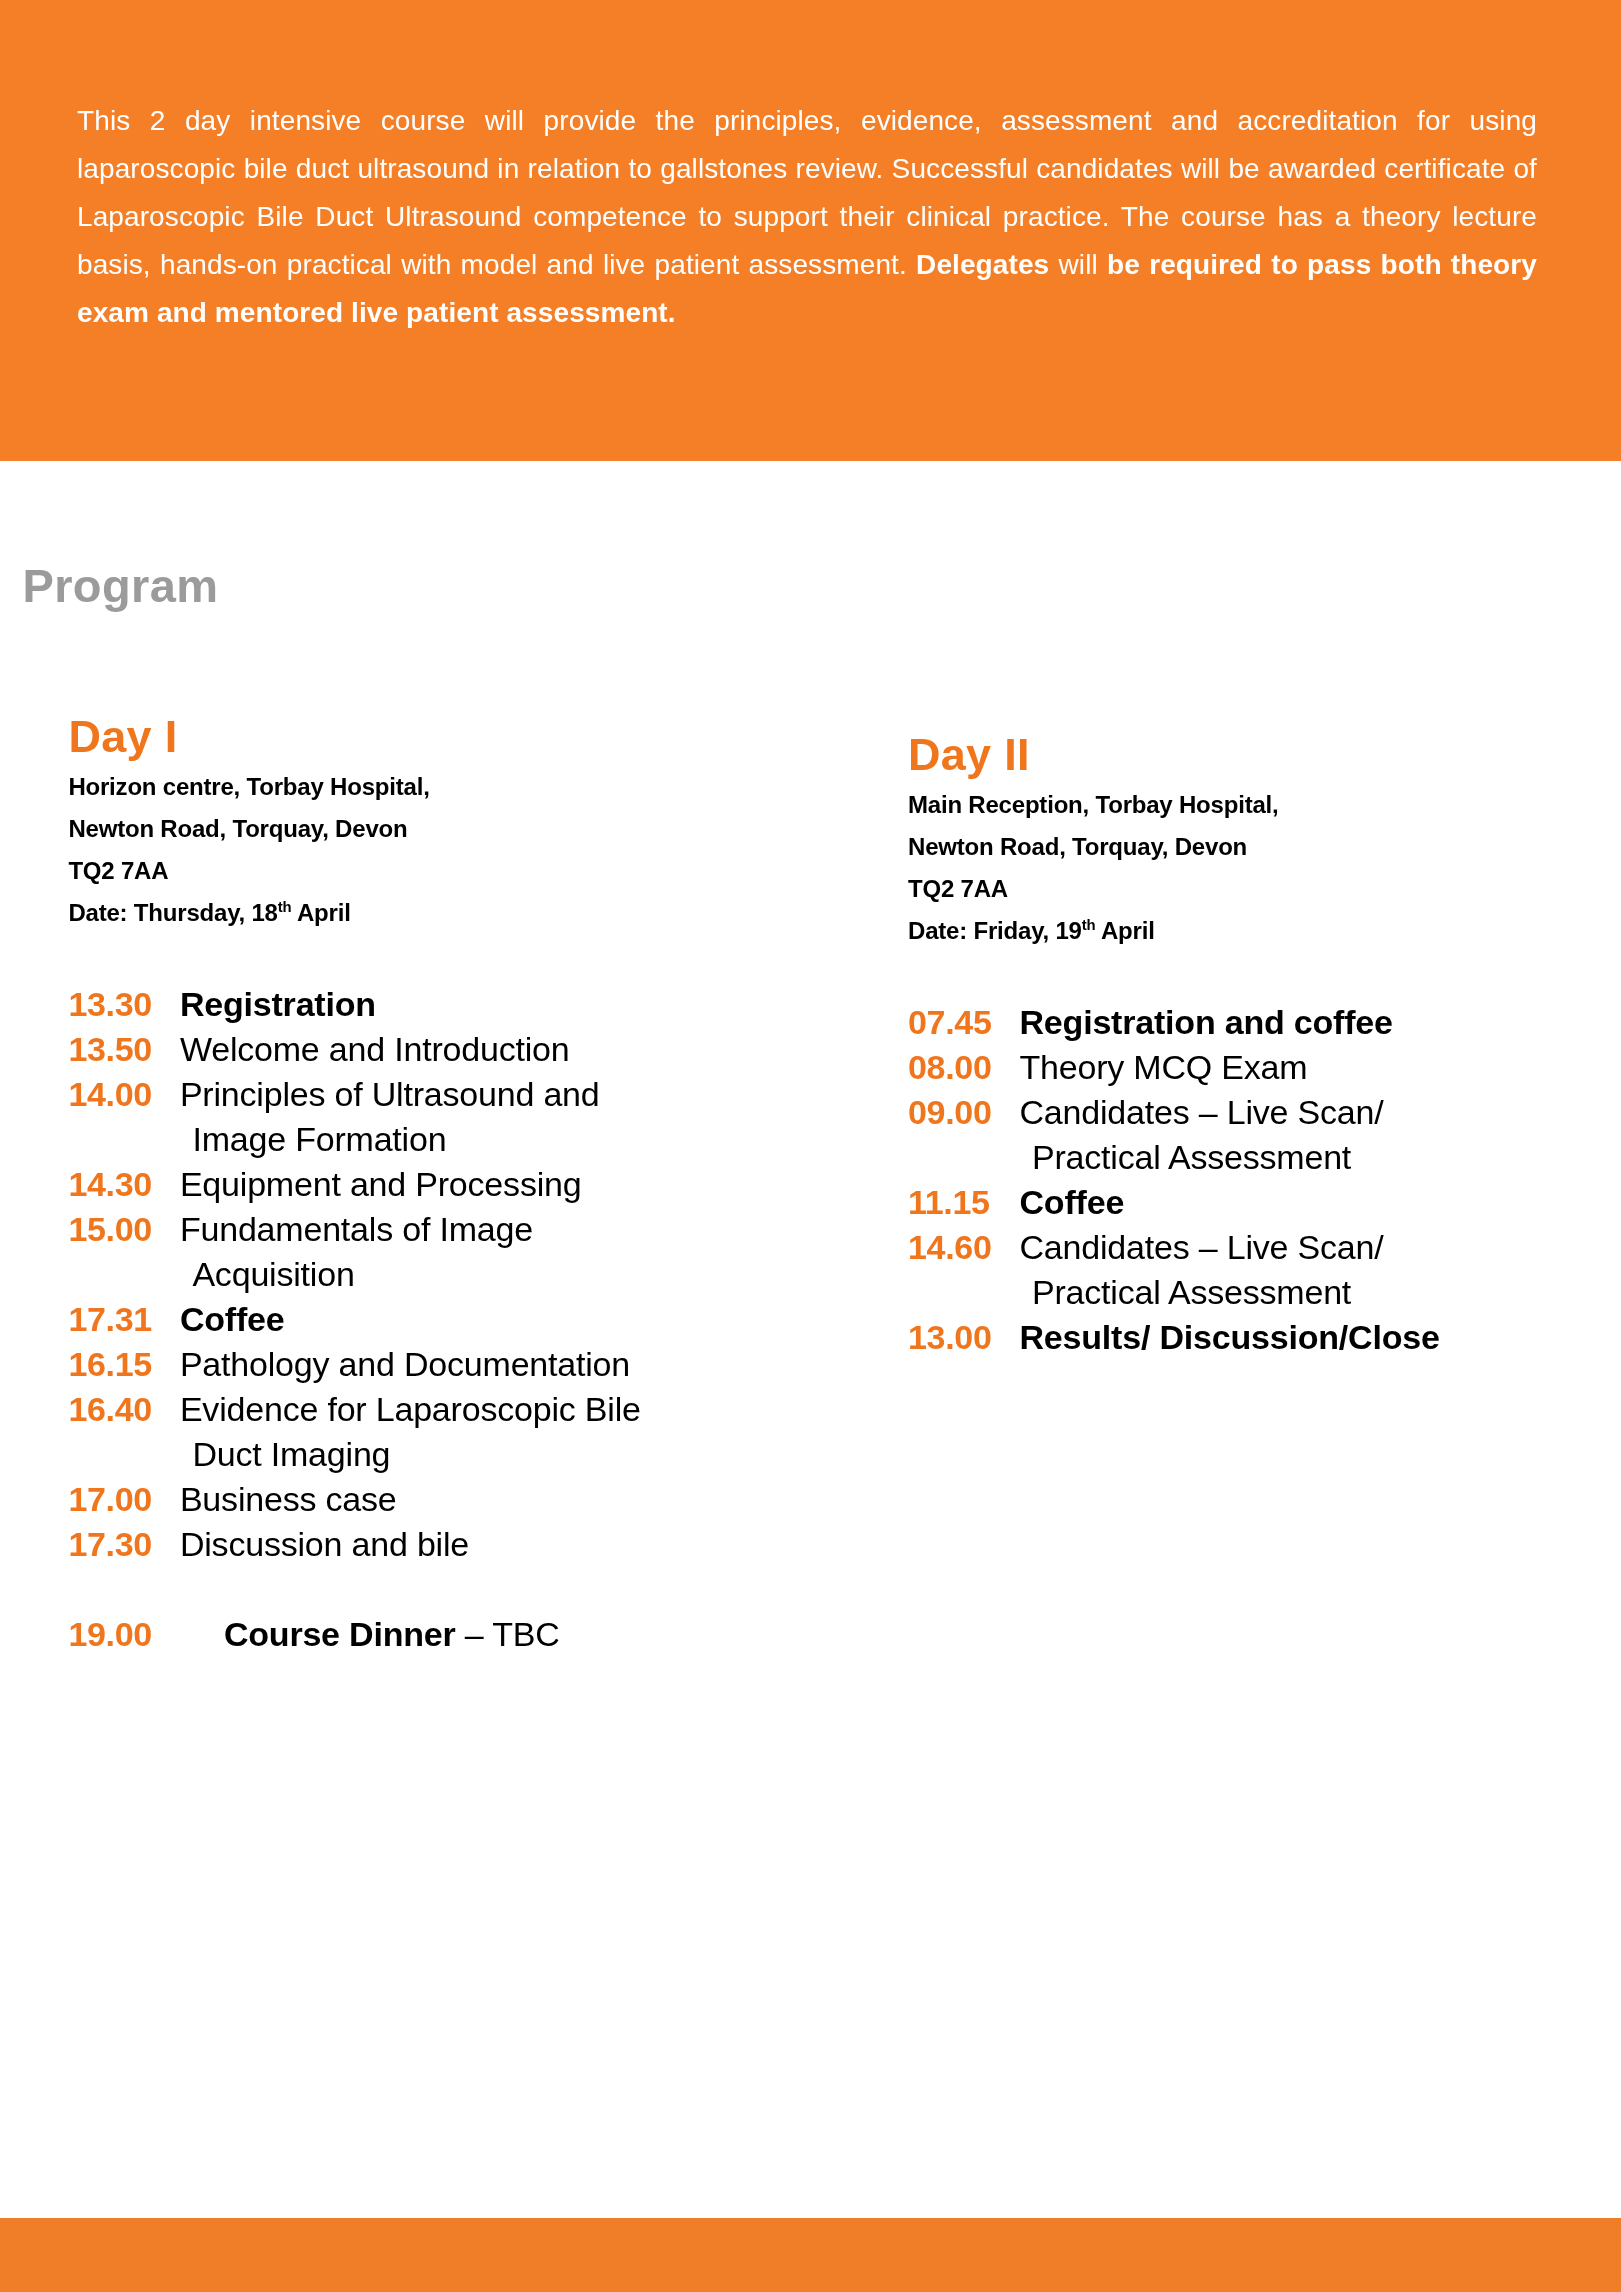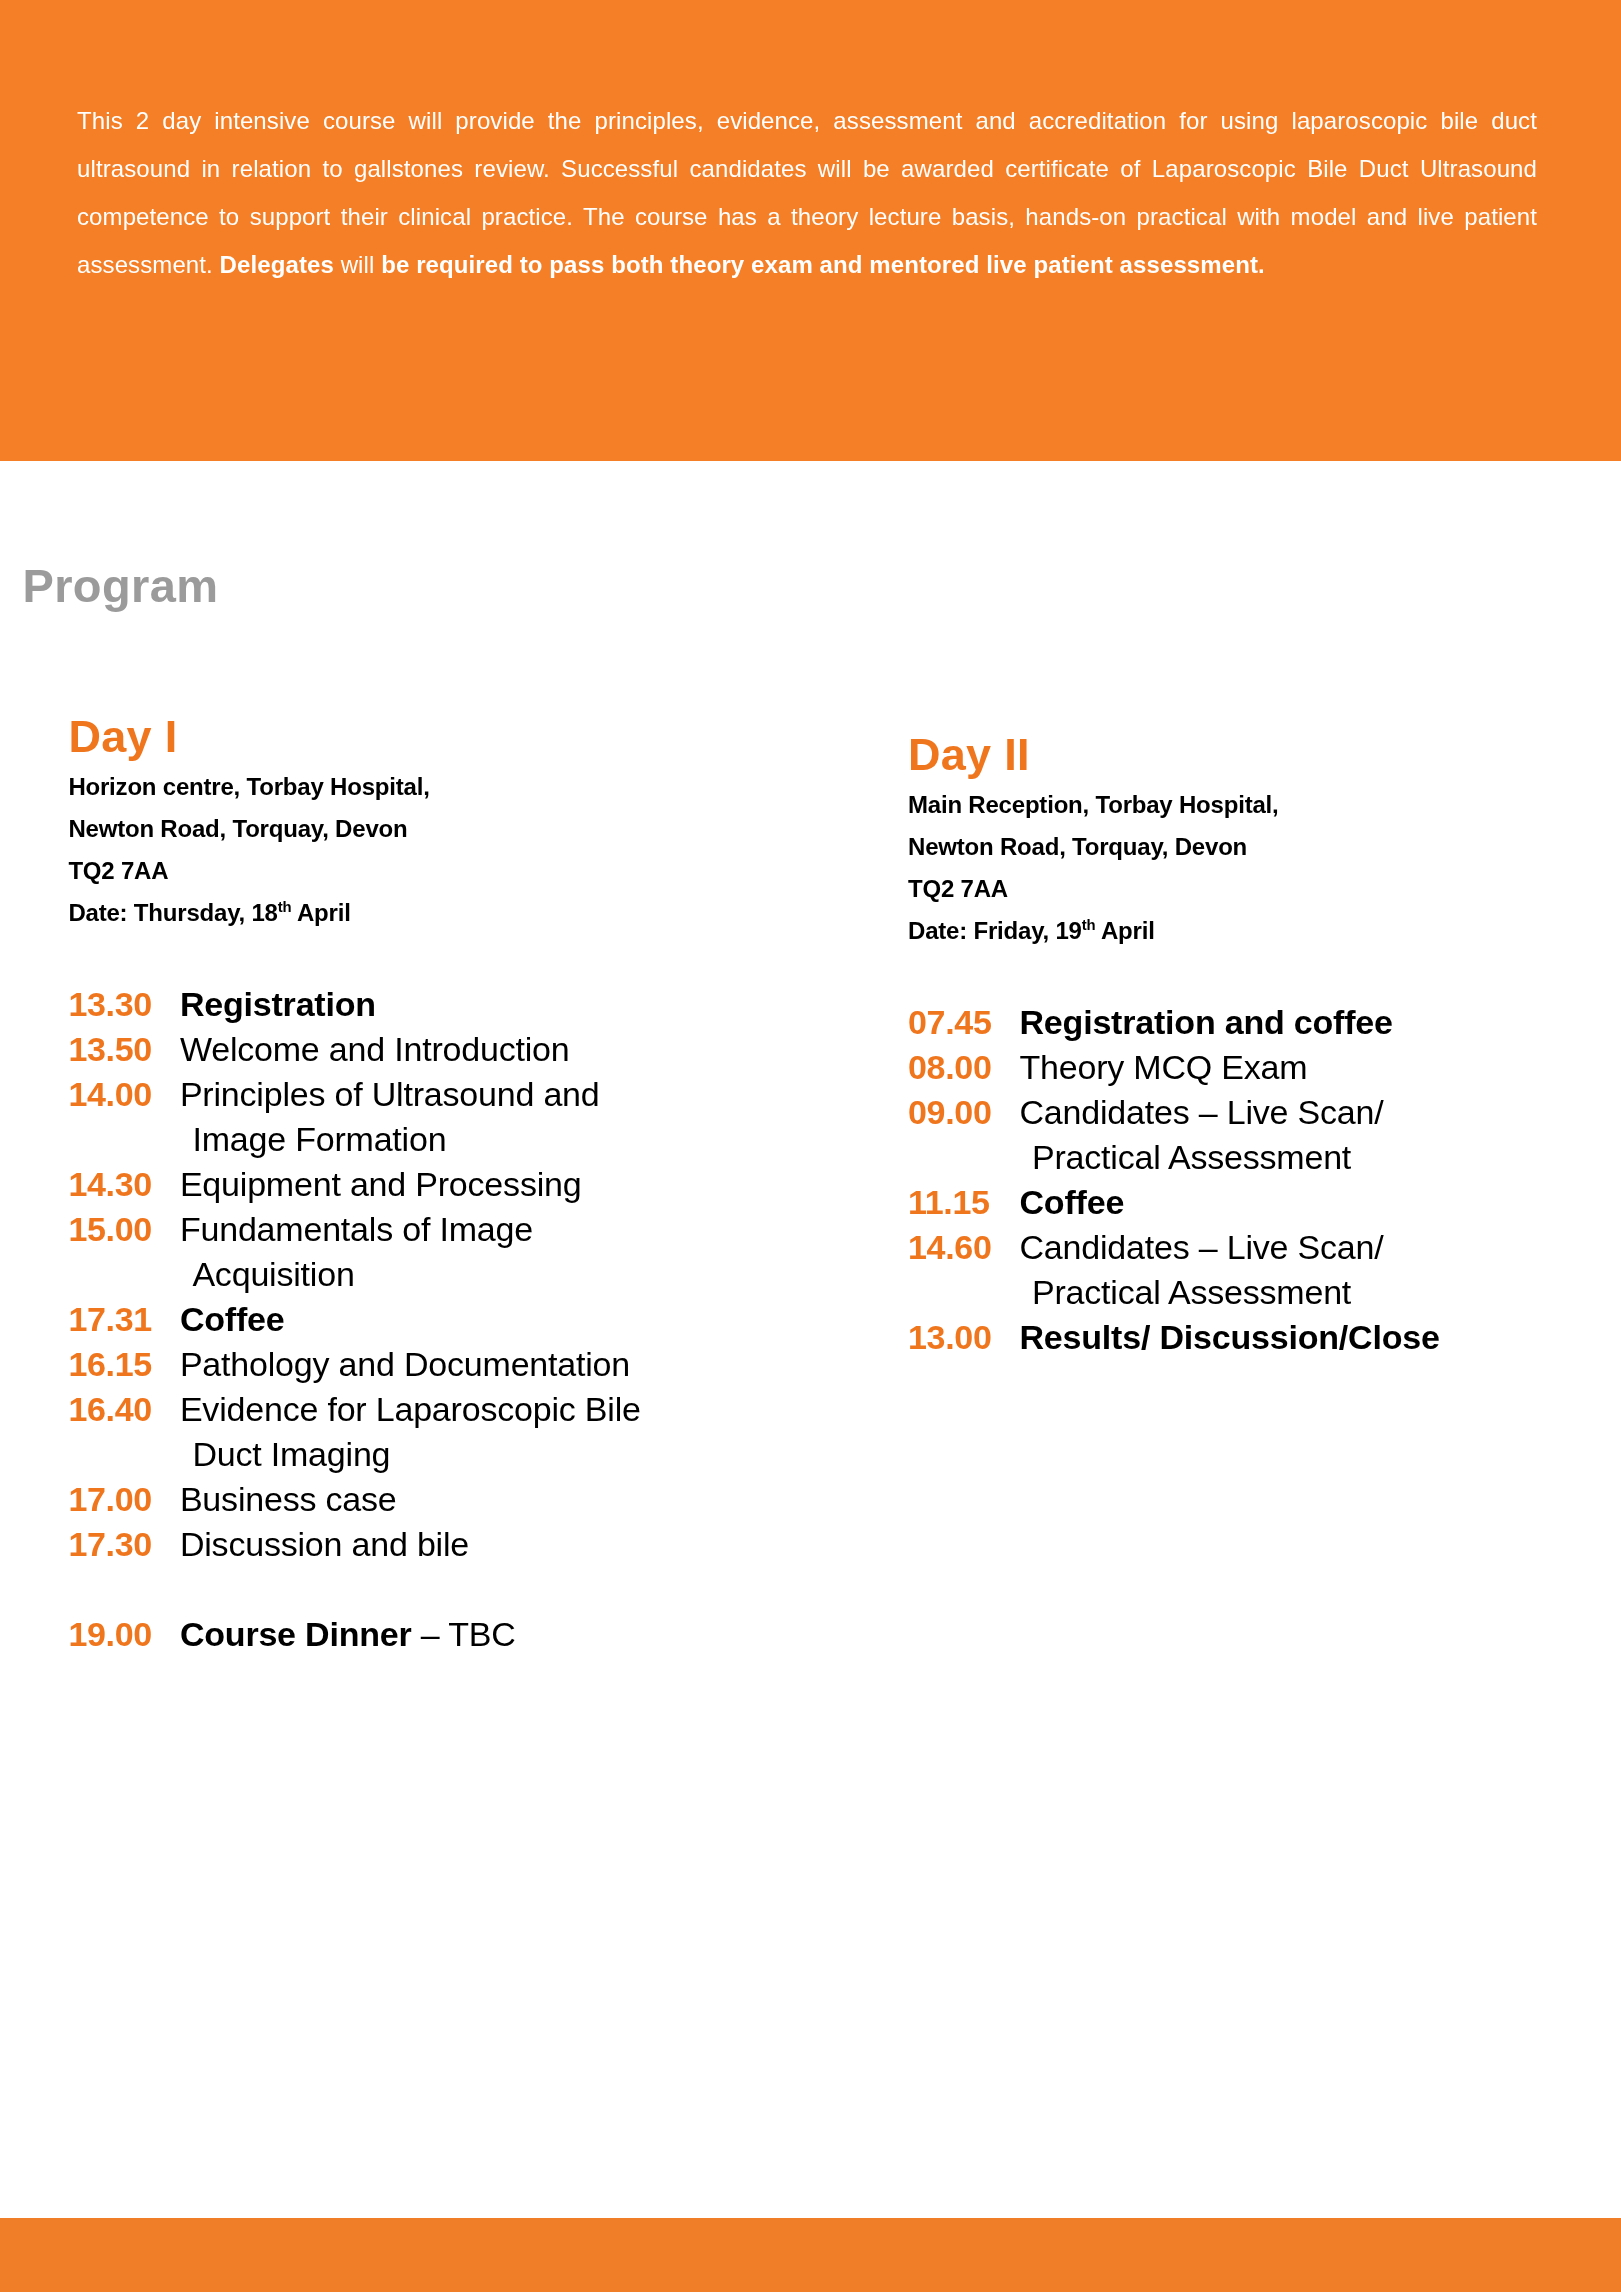--- a/index.html
+++ b/index.html
@@ -26,21 +26,21 @@
     background: #F47F27;
     box-sizing: border-box;
   }
   .header-paragraph {
     position: absolute;
     left: 77px;
     top: 97px;
     width: 1460px;
     color: #ffffff;
     font-family: "Liberation Sans", sans-serif;
-    font-size: 24px;
+    font-size: 28px;
     line-height: 48px;
     text-align: justify;
     letter-spacing: 0.1px;
     font-weight: 400;
   }
   .header-paragraph .bold {
     font-weight: 700;
   }
 
   
@@ -106,21 +106,21 @@
     list-style: none;
   }
   .schedule.left-sched { margin-top: 48px; }
   .schedule.right-sched { margin-top: 48px; }
 
   .sched-row {
     display: flex;
     align-items: flex-start;
     line-height: 45px;
   }
-  .sched-row.gap-before { margin-top: 45px; }
+  .sched-row.gap-before { margin-top: 45px; gap: 44px; }
 
   .sched-time {
     color: #F0761E;
     font-family: "Liberation Sans", sans-serif;
     font-size: 34px;
     font-weight: 700;
     flex: 0 0 auto;
     min-width: 99px;
     white-space: nowrap;
     letter-spacing: -0.3px;

